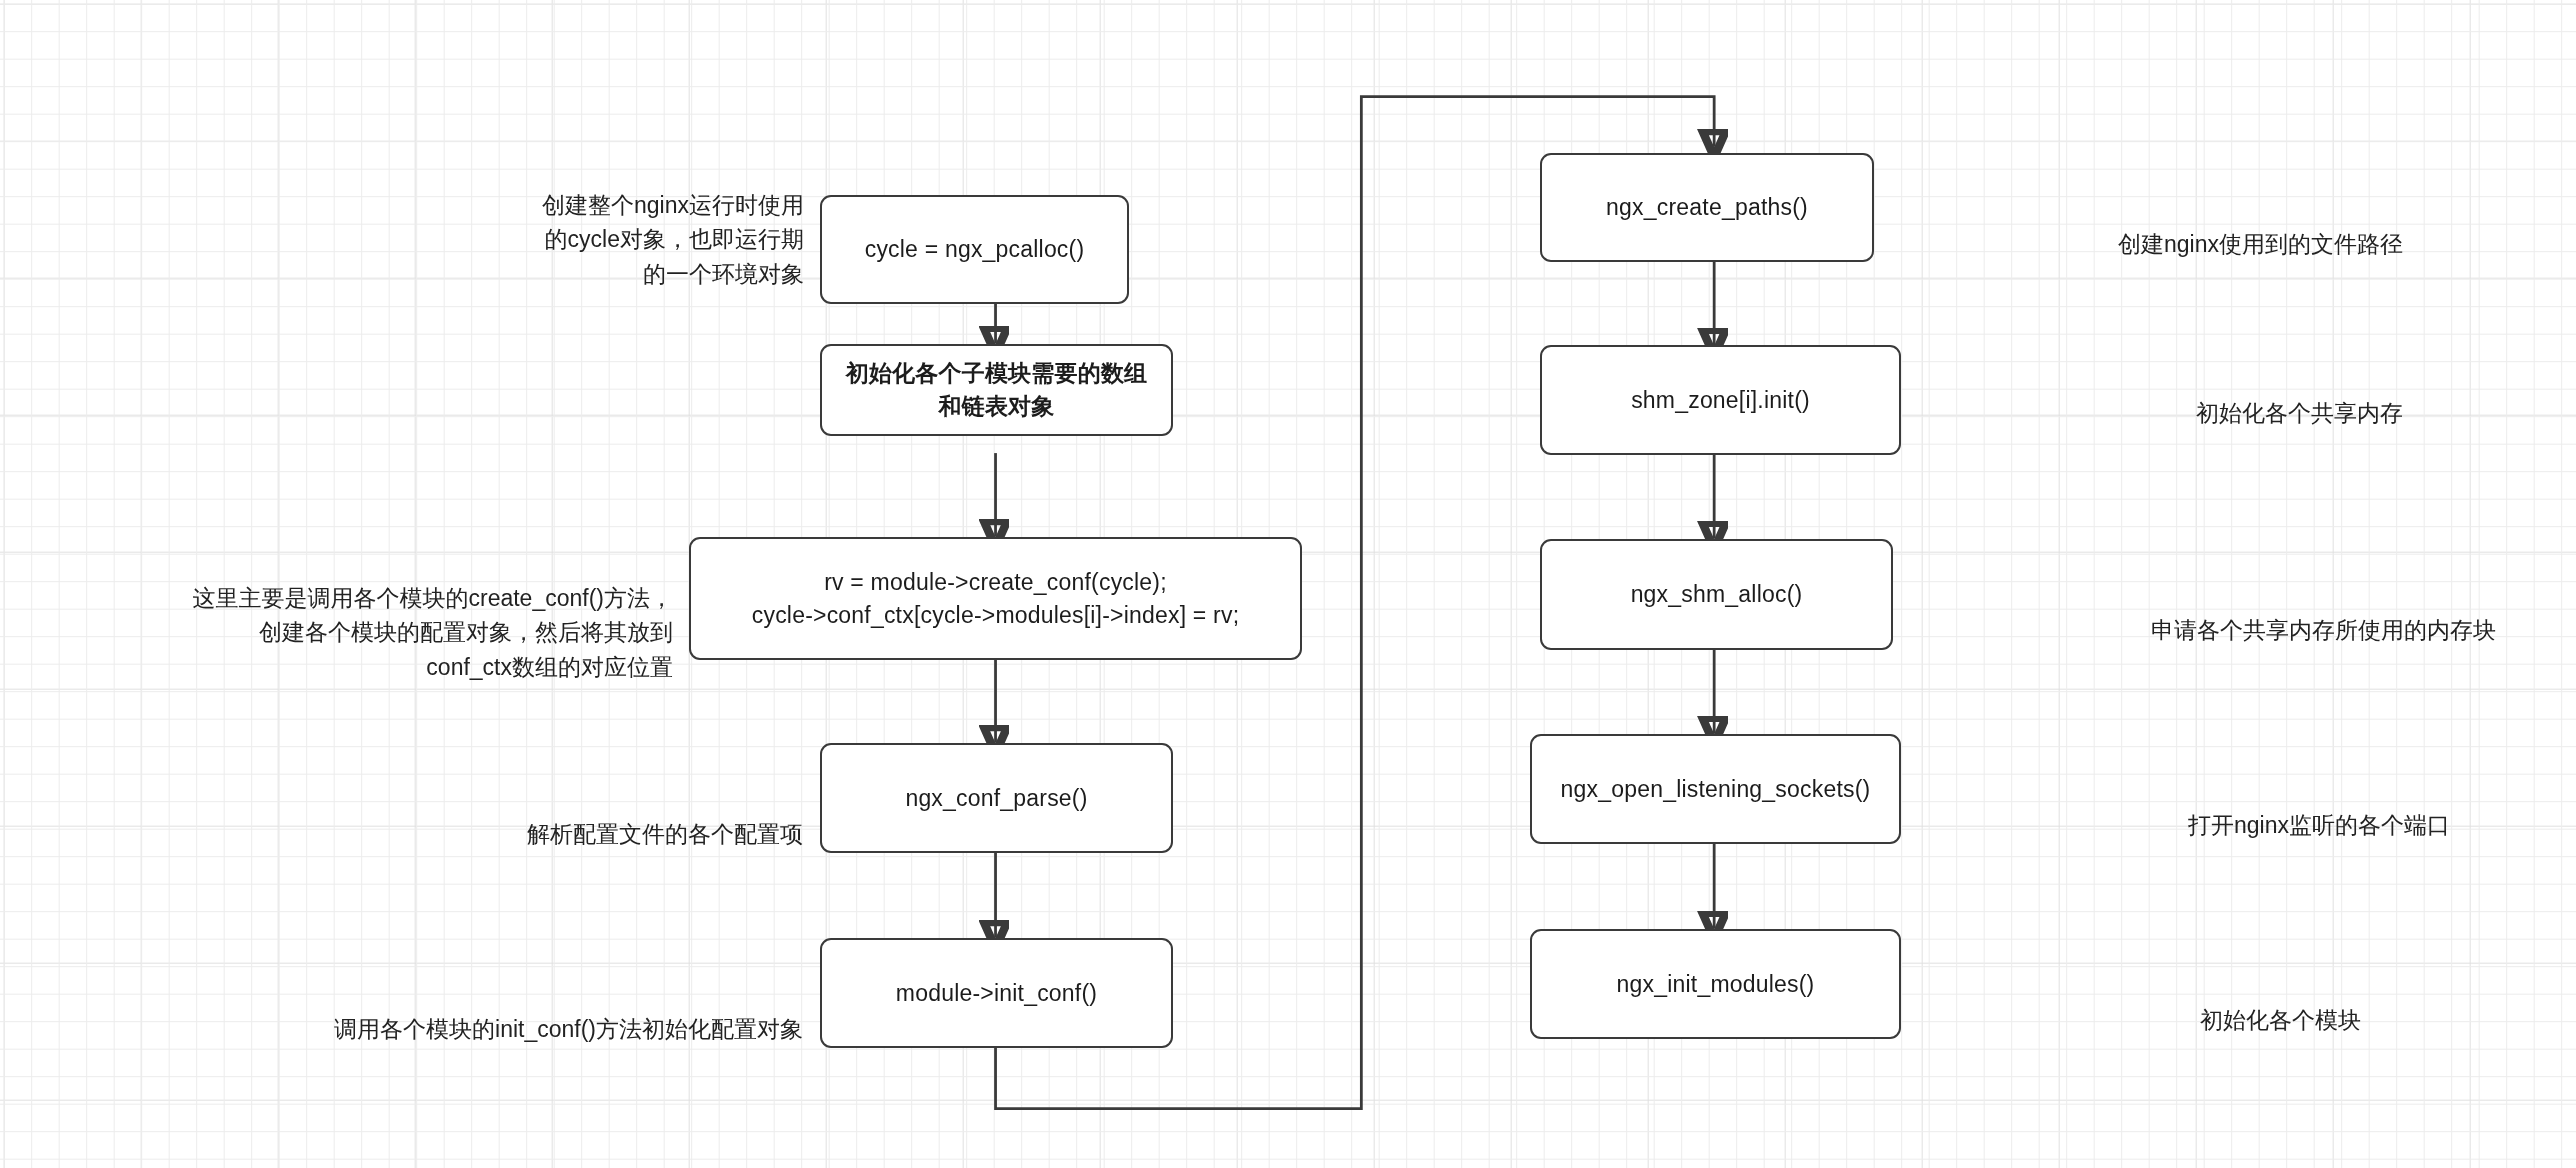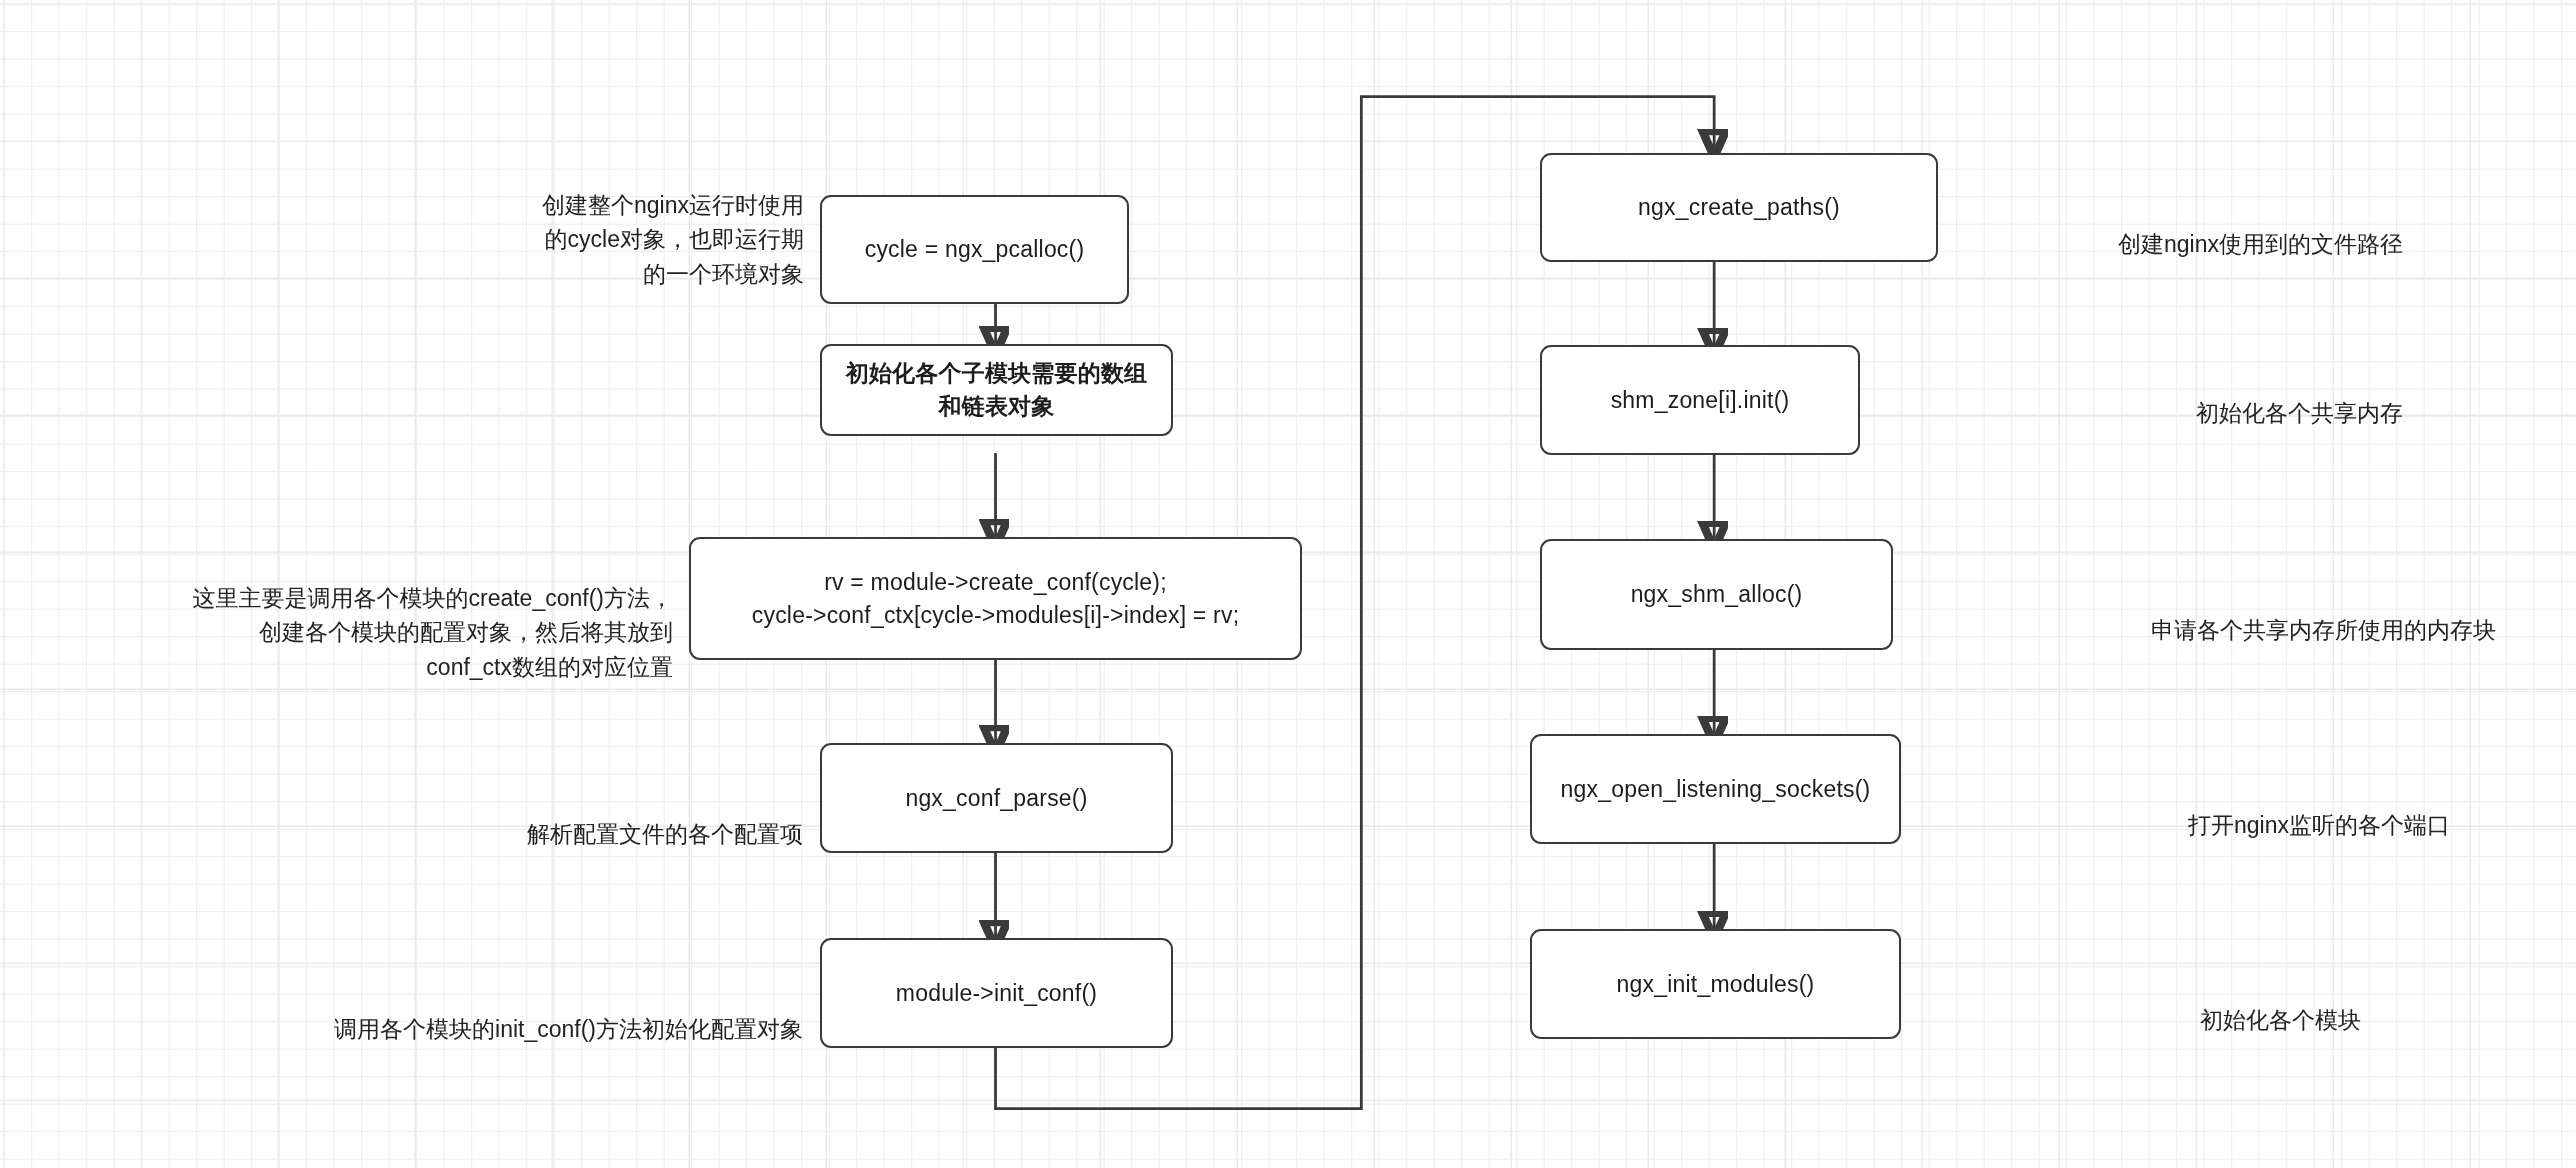--- a/index.html
+++ b/index.html
@@ -127,25 +127,25 @@
   </div>
 
   <div class="anno right-align" style="left:390px; top:782px; width:413px;">
     <span>解析配置文件的各个配置项</span>
   </div>
 
   <div class="anno right-align" style="left:153px; top:977px; width:650px;">
     <span>调用各个模块的init_conf()方法初始化配置对象</span>
   </div>
 
-  <div class="node" style="left:1540px; top:153px; width:398px; height:109px;">
+  <div class="node" style="left:1540px; top:153px; width:334px; height:109px;">
     <span class="node-label">ngx_create_paths()</span>
   </div>
 
-  <div class="node" style="left:1540px; top:345px; width:320px; height:110px;">
+  <div class="node" style="left:1540px; top:345px; width:361px; height:110px;">
     <span class="node-label">shm_zone[i].init()</span>
   </div>
 
   <div class="node" style="left:1540px; top:539px; width:353px; height:111px;">
     <span class="node-label">ngx_shm_alloc()</span>
   </div>
 
   <div class="node" style="left:1530px; top:734px; width:371px; height:110px;text-align:right;">
     <span class="node-label">ngx_open_listening_sockets()</span>
   </div>

